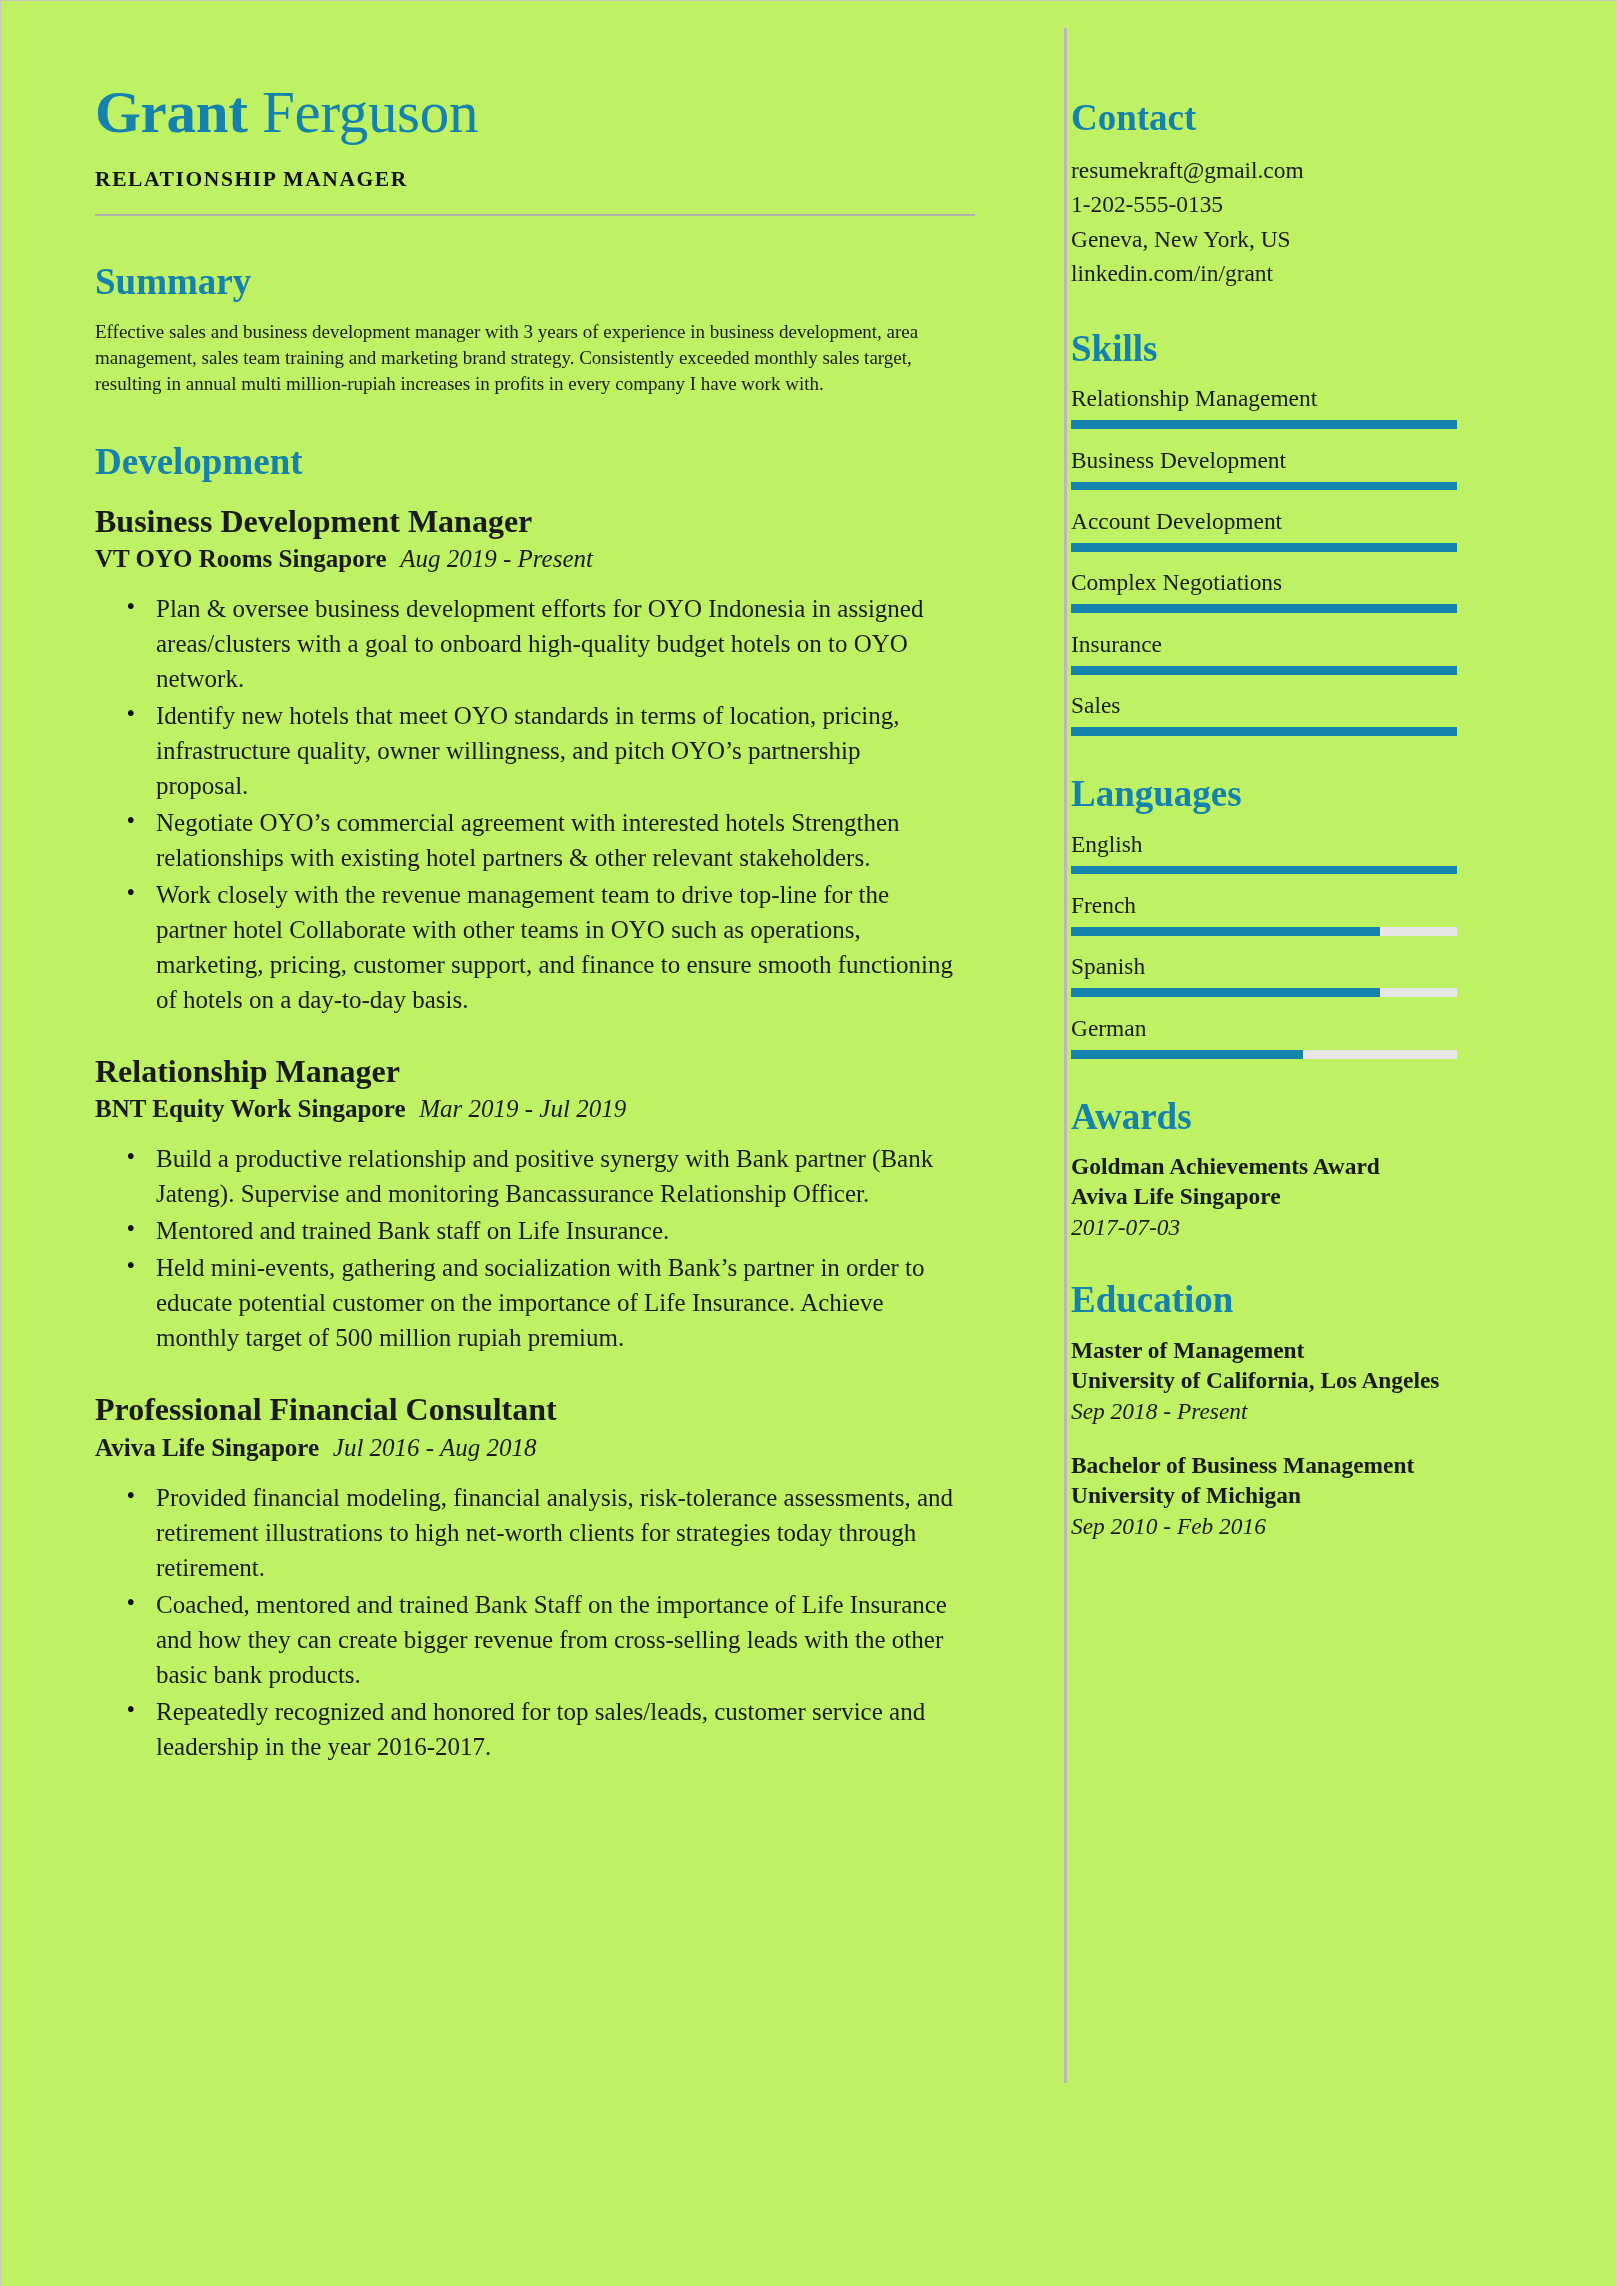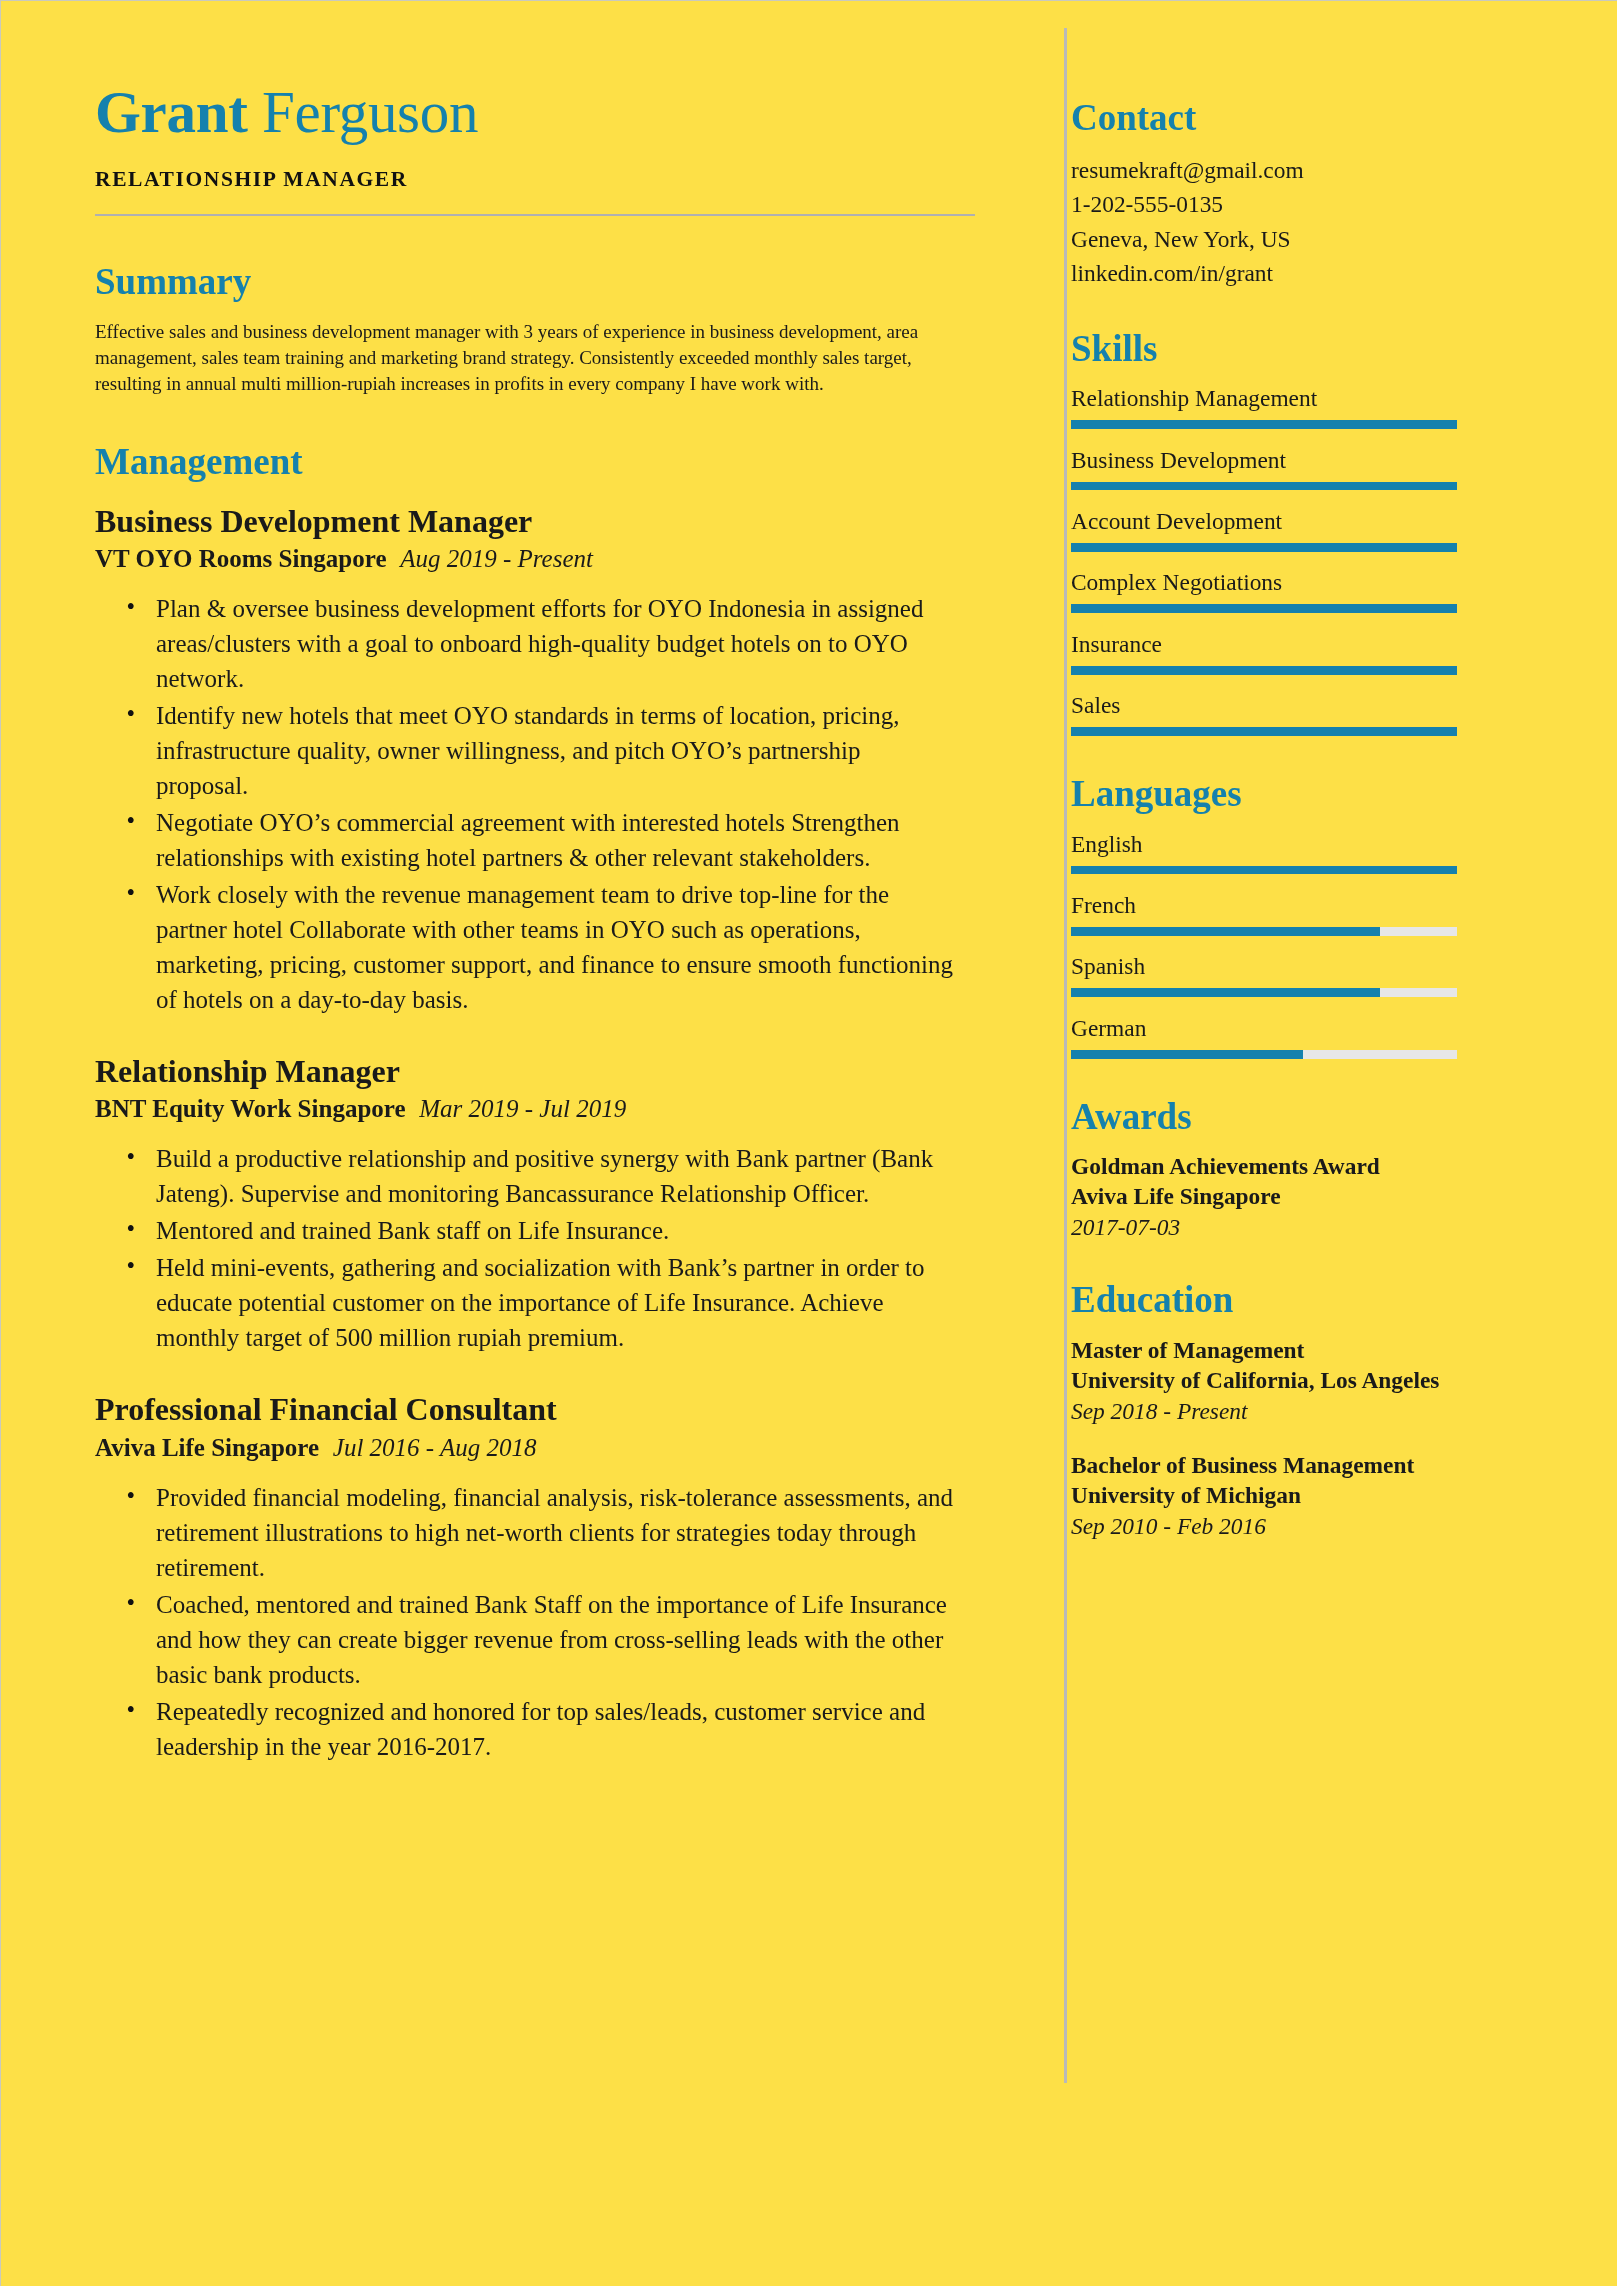--- a/index.html
+++ b/index.html
@@ -5,21 +5,21 @@
   html, body {
     margin: 0;
     padding: 0;
     background: #ffffff;
   }
 
   .page {
     position: relative;
     width: 1618px;
     height: 2287px;
-    background: #fde047;
+    background: #bef264;
     box-sizing: border-box;
     border: 1px solid #c9c9bd;
     overflow: hidden;
     font-family: "Liberation Serif", "DejaVu Serif", serif;
     color: #1a1a1a;
   }
 
   .sheet {
     position: absolute;
     left: 0; top: 0;
@@ -198,21 +198,21 @@
         <span class="last">Ferguson</span>
       </div>
 
       <div class="job-title-top">RELATIONSHIP MANAGER</div>
 
       <div class="hr-top"></div>
 
       <h2 class="sec-head">Summary</h2>
       <div class="summary-text">Effective sales and business development manager with 3 years of experience in business development, area management, sales team training and marketing brand strategy. Consistently exceeded monthly sales target, resulting in annual multi million-rupiah increases in profits in every company I have work with.</div>
 
-      <h2 class="sec-head">Management</h2>
+      <h2 class="sec-head">Development</h2>
 
       <div id="experience-list">
           <div class="job">
             <div class="job-role">Business Development Manager</div>
             <div class="job-line"><span class="job-company">VT OYO Rooms Singapore</span><span class="job-dates">Aug 2019 - Present</span></div>
             <ul class="bullets">
               <li>Plan &amp; oversee business development efforts for OYO Indonesia in assigned areas/clusters with a goal to onboard high-quality budget hotels on to OYO network.</li>
               <li>Identify new hotels that meet OYO standards in terms of location, pricing, infrastructure quality, owner willingness, and pitch OYO’s partnership proposal.</li>
               <li>Negotiate OYO’s commercial agreement with interested hotels Strengthen relationships with existing hotel partners &amp; other relevant stakeholders.</li>
               <li>Work closely with the revenue management team to drive top-line for the partner hotel Collaborate with other teams in OYO such as operations, marketing, pricing, customer support, and finance to ensure smooth functioning of hotels on a day-to-day basis.</li>

